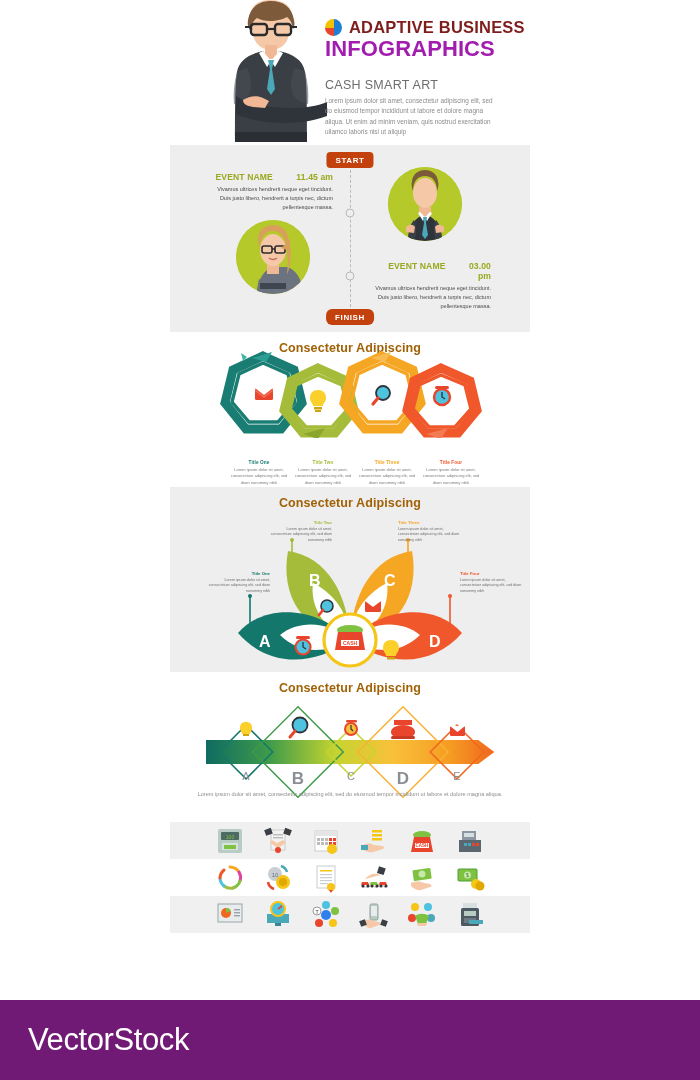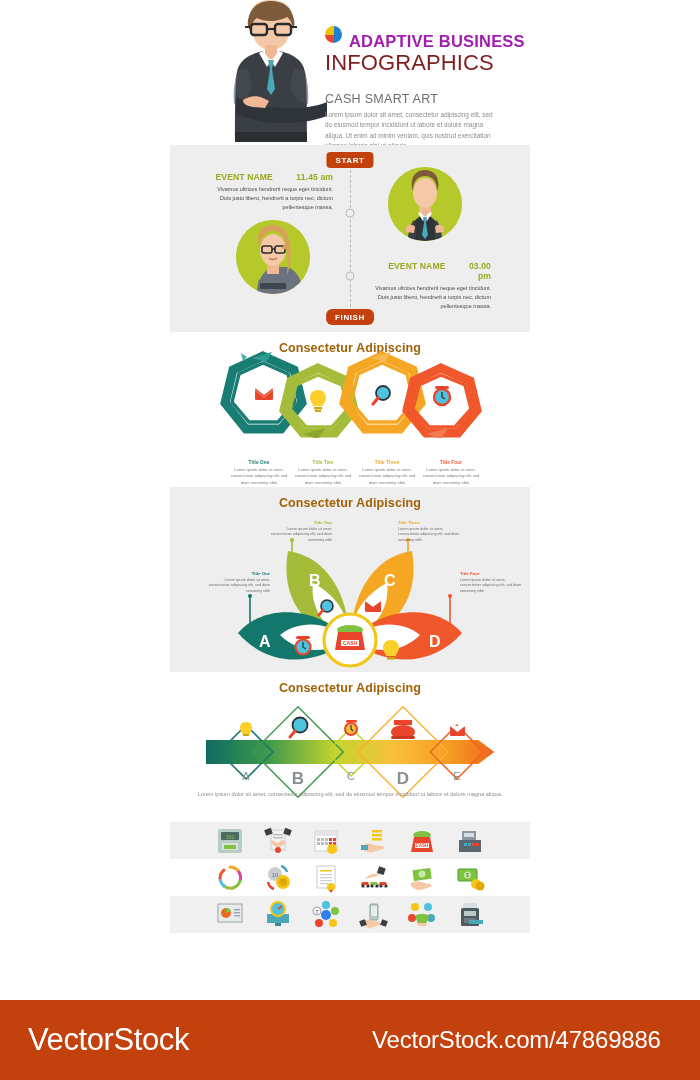--- a/index.html
+++ b/index.html
@@ -17,22 +17,22 @@
   .hero-person {
     position: absolute; left: 215px; top: 0; width: 112px; height: 142px;
   }
   .logo-title-block { position: absolute; left: 325px; top: 18px; width: 200px; }
   .logo-row { display: flex; align-items: center; gap: 7px; }
   .logo-mark { width: 17px; height: 17px; border-radius: 50%; position: relative; overflow: hidden; flex:none;}
   .logo-mark i { position: absolute; display: block; }
   .lm-a { width: 50%; height: 50%; left:0; top:0; background: #f2c200; }
   .lm-b { width: 50%; height: 100%; left:50%; top:0; background: #1f7fd4; }
   .lm-c { width: 50%; height: 50%; left:0; top:50%; background: #e8452c; }
-  .t-adaptive { font-size: 16.5px; font-weight: bold; color: #a21caf; letter-spacing: 0.2px; margin-top: 14px; }
-  .t-infographics { font-size: 22px; font-weight: normal; color: #7f1d1d; letter-spacing: 0.1px; margin-top: -1px; }
+  .t-adaptive { font-size: 16.5px; font-weight: bold; color: #7f1d1d; letter-spacing: 0.2px; }
+  .t-infographics { font-size: 22px; font-weight: bold; color: #a21caf; letter-spacing: 0.1px; margin-top: -1px; }
   .t-flat { font-size: 12.5px; color: #6d6d6d; margin-top: 16px; letter-spacing:.3px;}
   .t-lorem { font-size: 6.4px; color: #8c8c8c; line-height: 1.62; margin-top: 4px; width: 175px; }
 
   
   .timeline { position: relative; left:170px; width: 360px; height: 187px; background: #eeeeee; }
   .tl-spine { position: absolute; left: 50%; top: 20px; bottom: 20px; width: 0; border-left: 1.4px dashed #b9b9b9; }
   .badge {
     position: absolute; left: 50%; transform: translateX(-50%);
     background: #c2410c; color: #fff; font-size: 8px; font-weight: bold;
     padding: 3.5px 9px; border-radius: 4px; letter-spacing: .6px;
@@ -87,21 +87,21 @@
   
   .iconband { position: relative; left:170px; width: 360px; }
   .iconband.shaded { background: #f0f0f0; }
   .iconband.plain { background: #ffffff; }
   .icon-row { display: flex; justify-content: center; align-items: center; gap: 18px; height: 37px; }
   .ico { width: 30px; height: 30px; display:block; }
 
   
   .footer {
     position: absolute; left: 0; top: 1000px; width: 700px; height: 80px;
-    background: #c2410c; color: #fff;
+    background: #701a75; color: #fff;
   }
   .f-brand { position: absolute; left: 28px; top: 50%; transform: translateY(-50%);
              font-size: 31px; letter-spacing: -0.4px; }
   .f-url { position: absolute; left: 372px; top: 50%; transform: translateY(-50%);
            font-size: 24px; letter-spacing: -0.2px; }
 </style>
 </head>
 <body>
 
 <div class="page">
@@ -595,14 +595,13 @@
         <rect x="9" y="18" width="12" height="5" fill="#6d7a83"></rect>
         <rect x="14" y="20" width="14" height="4" fill="#4aa8b8"></rect>
       </svg>
     </div>
   </div>
 
 </div>
 
 <div class="footer">
   <div class="f-brand">VectorStock</div>
-  <div class="f-url">VectorStock.com/47869886</div>
 </div>
 
 </body></html>

